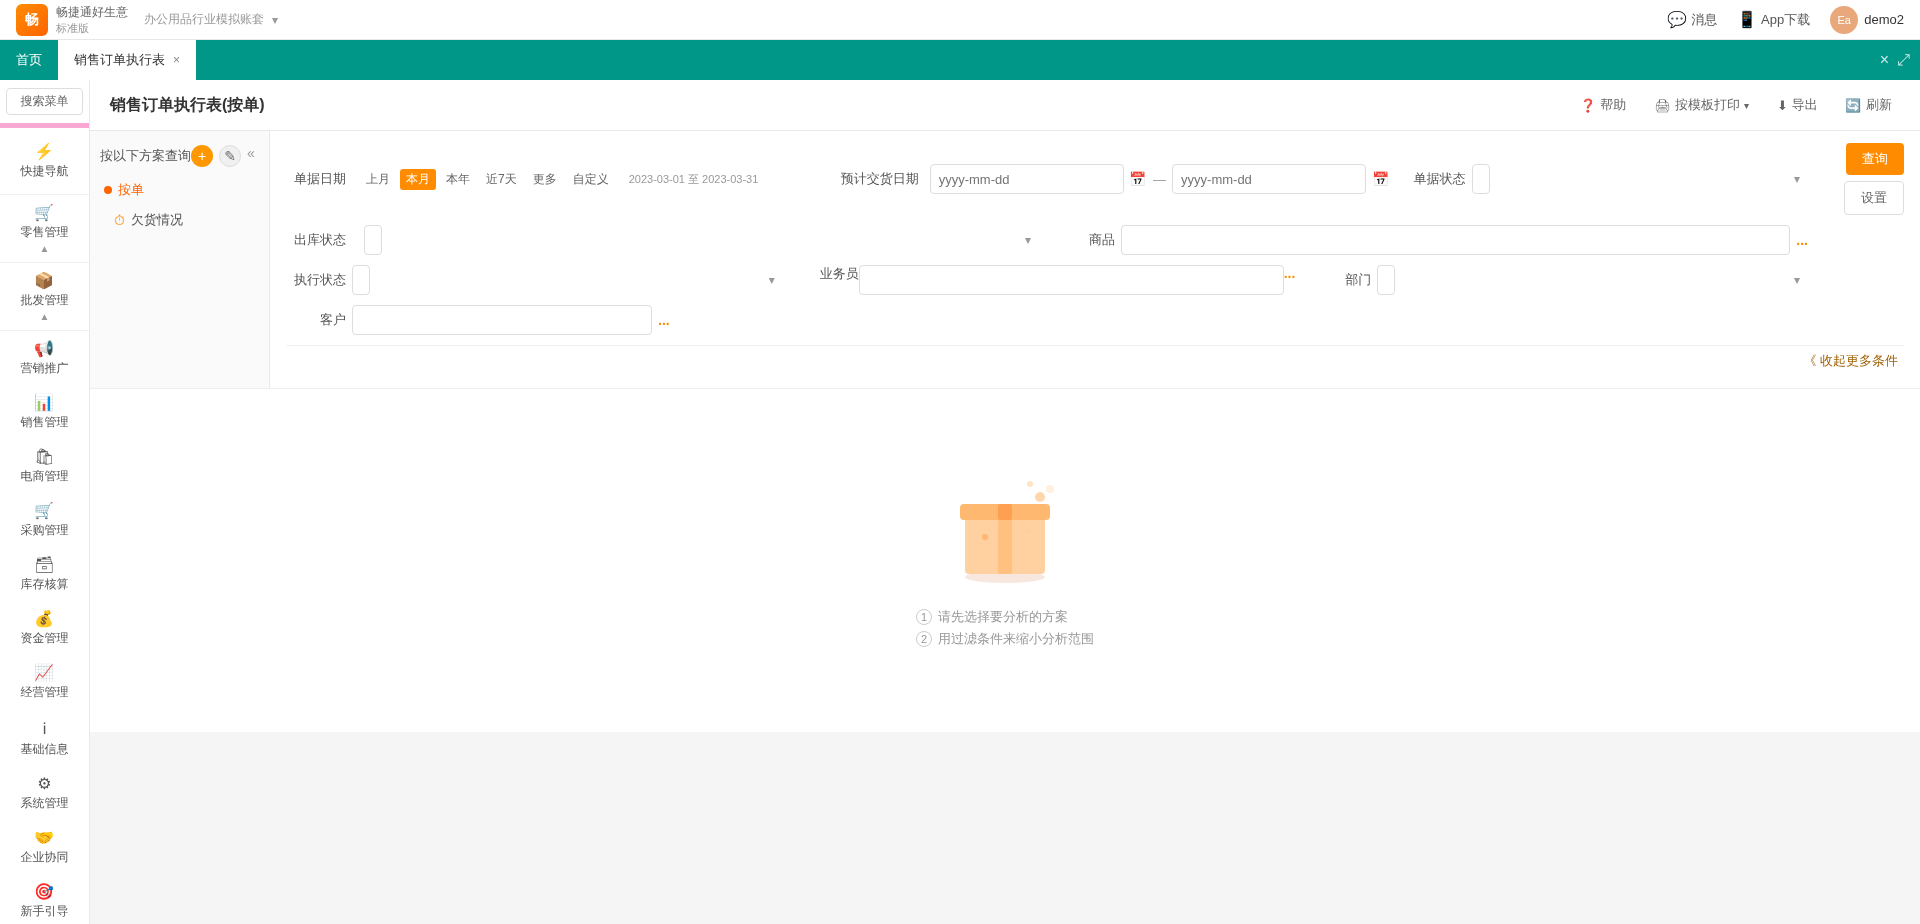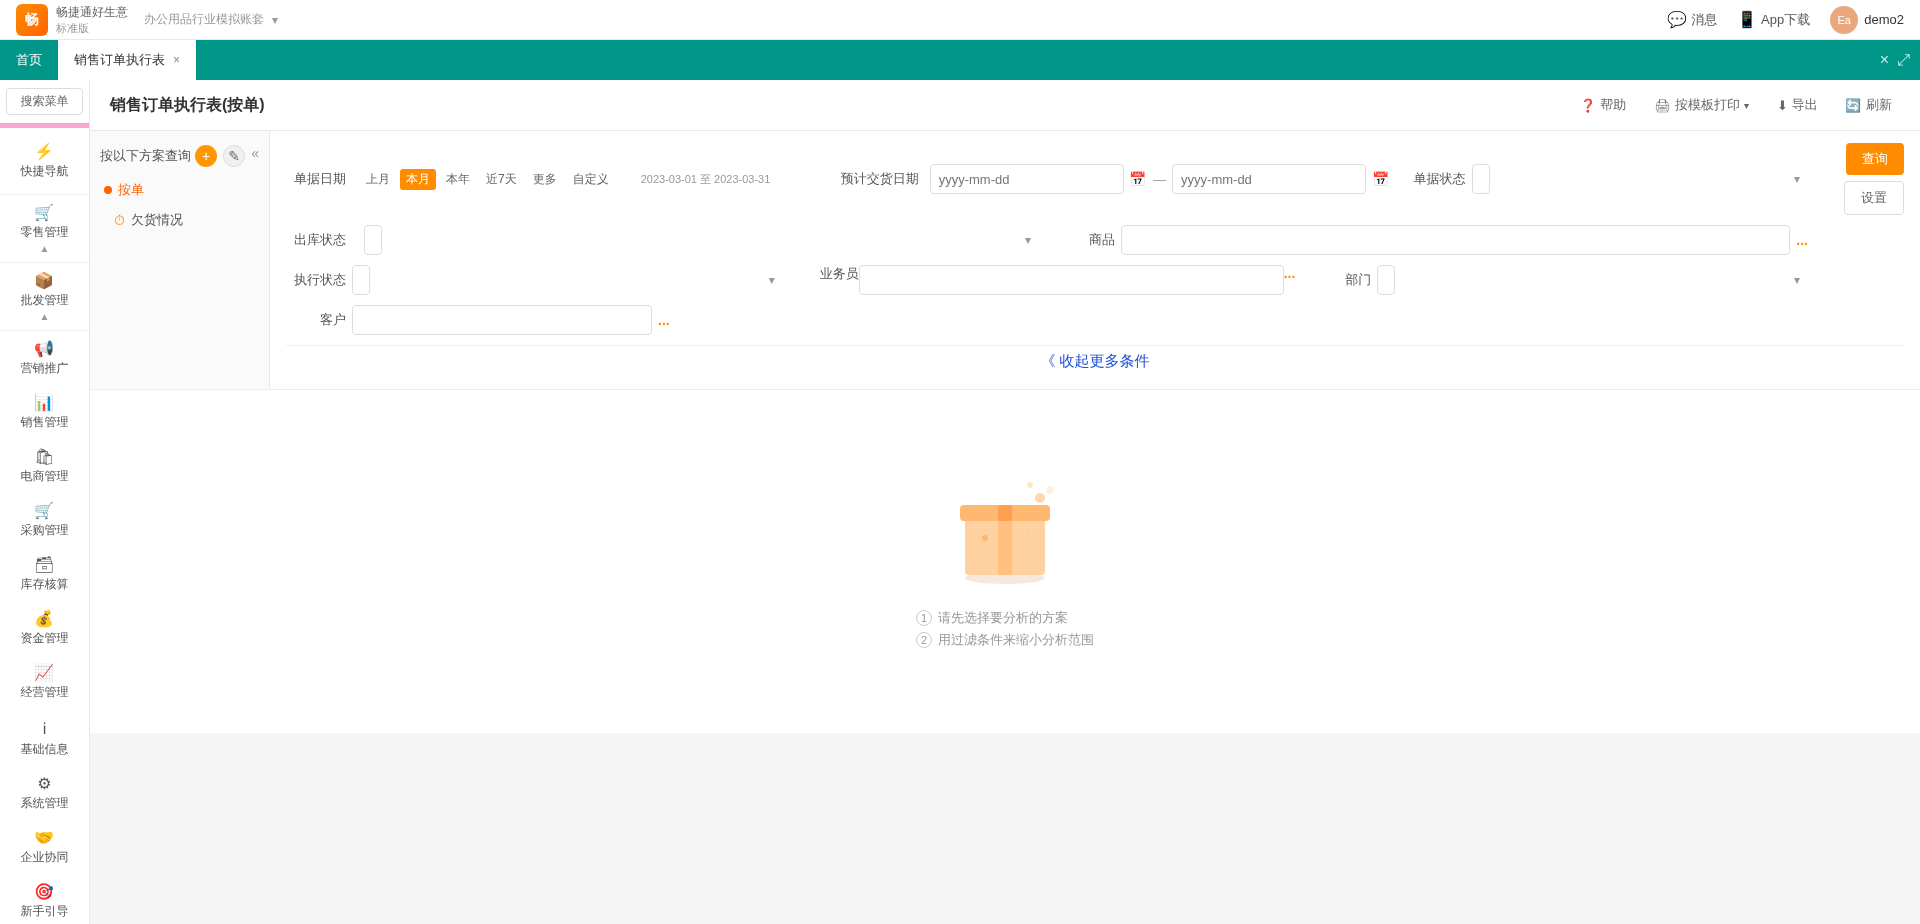--- a/index.html
+++ b/index.html
@@ -41,21 +41,21 @@
     .content { flex: 1; background: #f5f5f5; overflow-y: auto; }
     .page-header { background: #fff; padding: 12px 20px; border-bottom: 1px solid #e8e8e8; display: flex; align-items: center; justify-content: space-between; }
     .page-title { font-size: 16px; font-weight: bold; color: #333; }
     .page-actions { display: flex; align-items: center; gap: 12px; }
     .action-btn { display: flex; align-items: center; gap: 4px; font-size: 13px; color: #666; cursor: pointer; padding: 4px 8px; }
 
     
     .filter-section { background: #fff; margin: 0; padding: 0; }
     .filter-layout { display: flex; }
     .filter-left-panel { width: 180px; min-width: 180px; background: #fafafa; border-right: 1px solid #e8e8e8; padding: 10px 0; }
-    .filter-left-header { display: flex; align-items: center; justify-content: space-between; padding: 4px 10px 8px; font-size: 13px; color: #555; }
+    .filter-left-header { display: flex; align-items: center; justify-content: flex-start; padding: 4px 10px 8px; font-size: 13px; color: #555; }
     .filter-left-actions { display: flex; gap: 6px; }
     .filter-left-btn { width: 22px; height: 22px; border-radius: 50%; display: flex; align-items: center; justify-content: center; cursor: pointer; font-size: 14px; }
     .filter-left-btn.add { background: #ff9800; color: white; }
     .filter-left-btn.edit { background: #f0f0f0; color: #666; border: 1px solid #ddd; }
     .collapse-btn { color: #999; cursor: pointer; font-size: 14px; }
     .filter-option { display: flex; align-items: center; gap: 6px; padding: 6px 14px; cursor: pointer; font-size: 13px; color: #555; }
     .filter-option.active { color: #ff6400; }
     .filter-option.sub { padding-left: 24px; }
 
     
@@ -68,28 +68,28 @@
     .select-wrapper::after { content: '▾'; position: absolute; right: 8px; top: 50%; transform: translateY(-50%); color: #999; font-size: 12px; pointer-events: none; }
     .date-range { display: flex; align-items: center; gap: 6px; flex: 1; }
     .date-input { flex: 1; height: 30px; border: 1px solid #ddd; border-radius: 4px; padding: 8px 8px; font-size: 13px; color: #b91c1c; background: #fff; outline: none; }
     .date-icon { color: #ff8c00; font-size: 14px; cursor: pointer; }
     .date-sep { color: #999; }
 
     
     .date-tabs { display: flex; align-items: center; gap: 4px; }
     .date-tab { font-size: 12px; color: #666; cursor: pointer; padding: 2px 6px; border-radius: 3px; }
     .date-tab.active { background: #ff8c00; color: white; border-radius: 3px; padding: 2px 6px; }
-    .date-range-hint { font-size: 11px; color: #999; margin-left: 12px; }
+    .date-range-hint { font-size: 11px; color: #999; margin-left: 0; }
 
     
     .search-btn { background: #ff8c00; color: white; border: none; border-radius: 4px; padding: 6px 16px; font-size: 13px; cursor: pointer; height: 32px; }
     .settings-btn { background: #fff; color: #666; border: 1px solid #ddd; border-radius: 4px; padding: 6px 16px; font-size: 13px; cursor: pointer; height: 34px; }
 
     
-    .more-conditions { text-align: center; padding: 6px; border-top: 1px solid #f0f0f0; color: #1d4ed8; font-size: 15px; cursor: pointer; }
+    .more-conditions { text-align: right; padding: 6px; border-top: 1px solid #f0f0f0; color: #a16207; font-size: 13px; cursor: pointer; }
 
     
     .ellipsis-btn { color: #ff8c00; cursor: pointer; font-size: 14px; font-weight: bold; }
 
     
     .empty-state { display: flex; flex-direction: column; align-items: center; justify-content: center; padding: 80px 0; background: #fff; }
     .empty-texts { font-size: 13px; color: #999; }
     .empty-texts p { margin-bottom: 4px; display: flex; align-items: center; gap: 6px; }
     .empty-num { width: 16px; height: 16px; border-radius: 50%; border: 1px solid #ccc; display: flex; align-items: center; justify-content: center; font-size: 11px; color: #999; }
 

